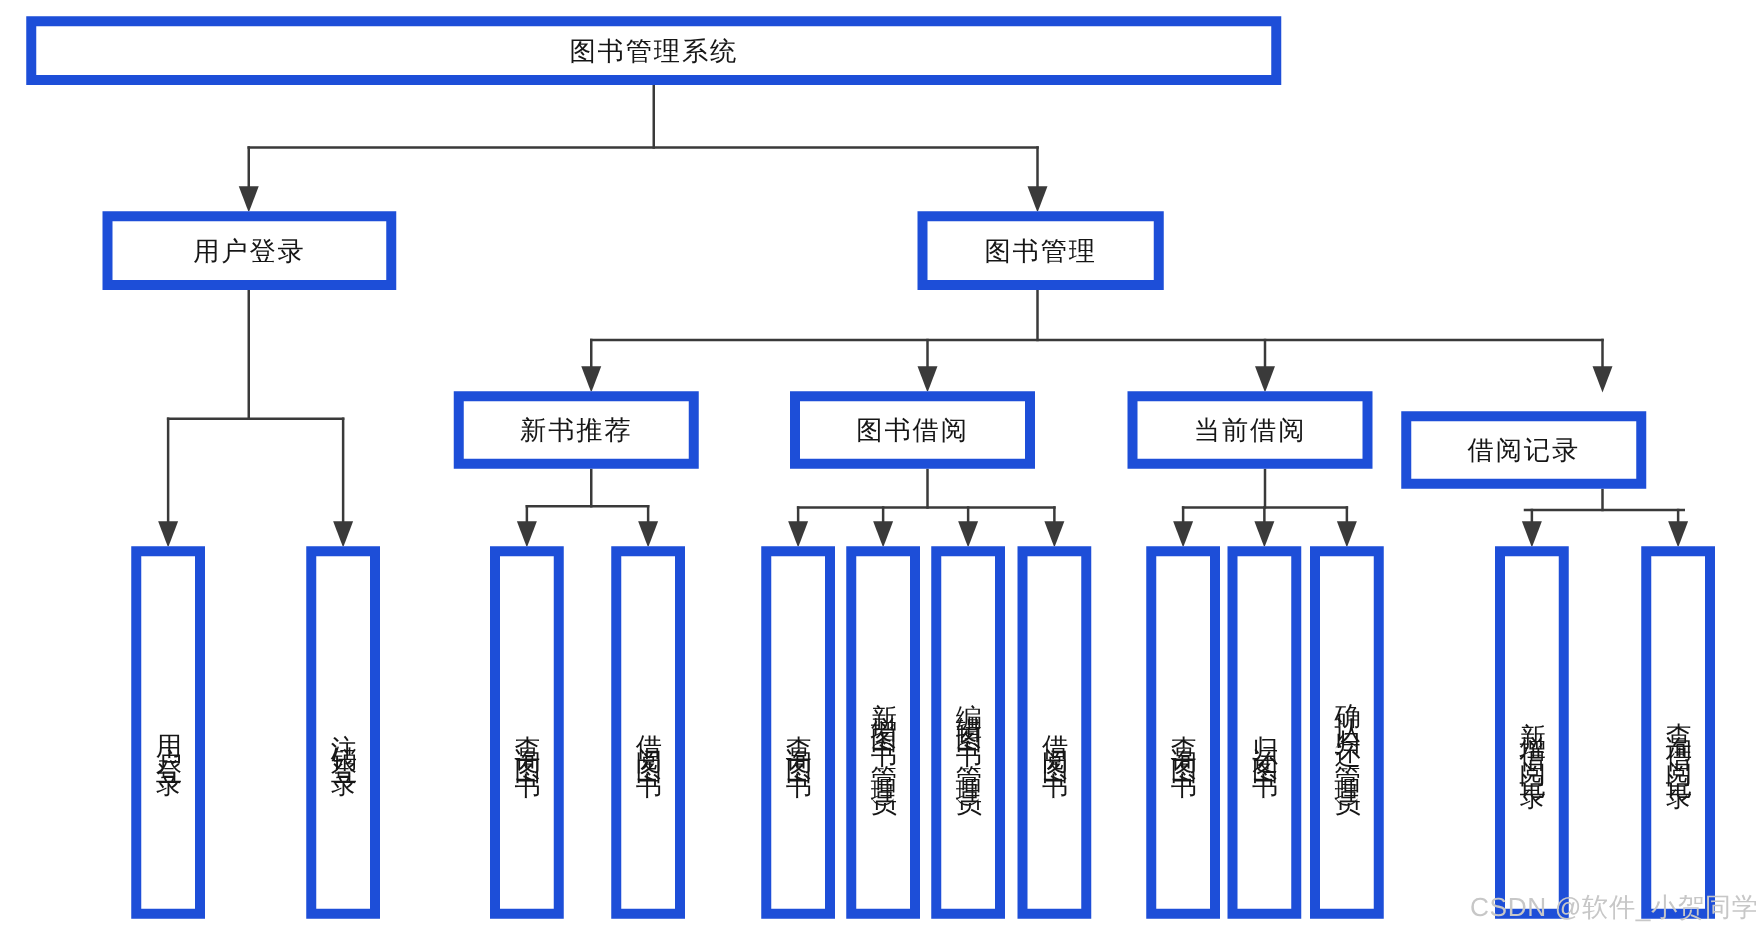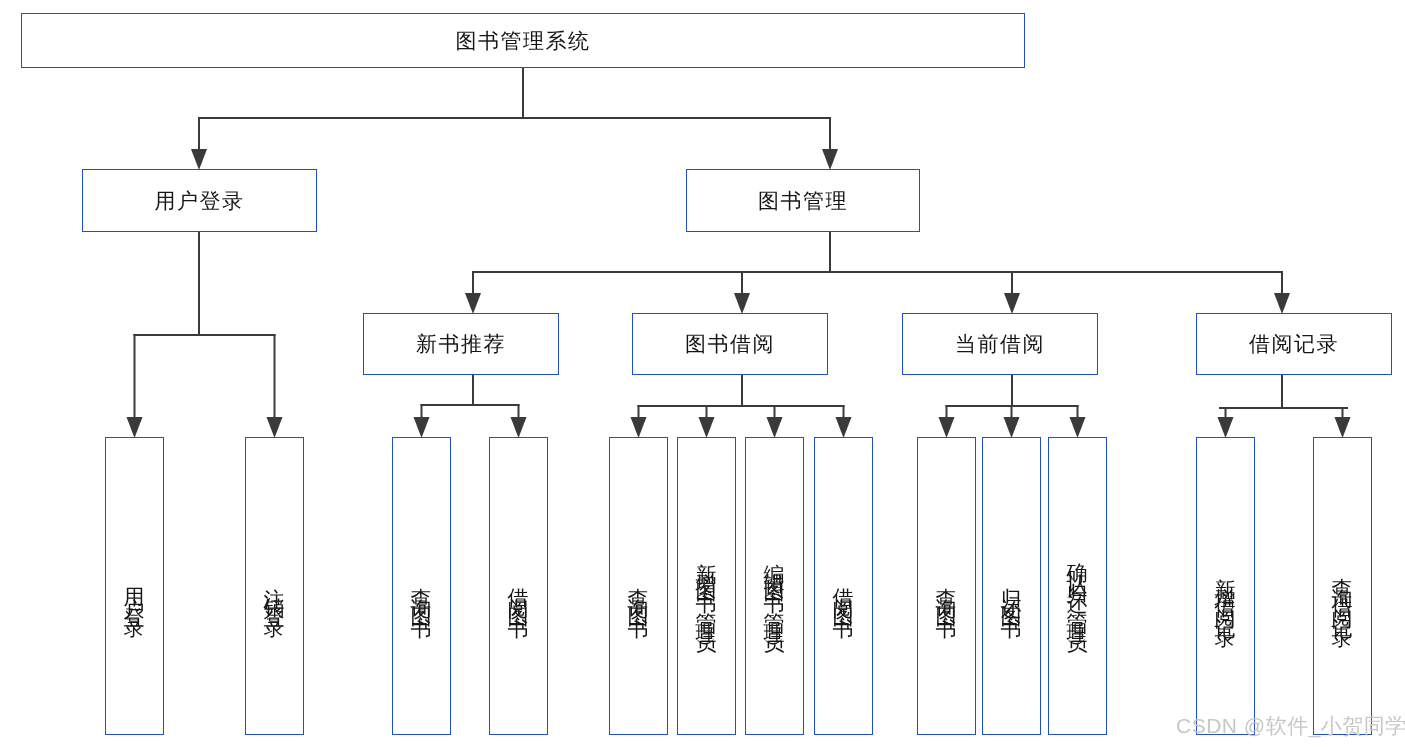--- a/index.html
+++ b/index.html
@@ -10,21 +10,21 @@
     overflow:hidden;
   }
   #connectors{
     position:absolute;left:0;top:0;width:1405px;height:747px;
     z-index:1;
   }
   .node{
     position:absolute;
     box-sizing:border-box;
     background:#ffffff;
-    border:1px solid #1d4ed8;
+    border:8px solid #1d4ed8;
     color:#161616;
     display:flex;align-items:center;justify-content:center;
     z-index:2;
   }
   .h-label{
     font-size:21px;
     letter-spacing:1.5px;
     white-space:nowrap;
   }
   .root{left:21px;top:13px;width:1004px;height:55px;}
@@ -131,34 +131,34 @@
   </g>
 </svg>
 
 <div class="node root">
   <span class="h-label">图书管理系统</span>
 </div>
 
 <div class="node lvl2" style="left:82px;width:235px;">
   <span class="h-label">用户登录</span>
 </div>
-<div class="node lvl2" style="left:686px;width:234px;">
+<div class="node lvl2" style="left:734px;width:197px;">
   <span class="h-label">图书管理</span>
 </div>
 
 <div class="node lvl3" style="left:363px;">
   <span class="h-label">新书推荐</span>
 </div>
 <div class="node lvl3" style="left:632px;align-items:center;">
   <span class="h-label">图书借阅</span>
 </div>
 <div class="node lvl3" style="left:902px;">
   <span class="h-label">当前借阅</span>
 </div>
-<div class="node lvl3" style="left:1196px;">
+<div class="node lvl3" style="left:1121px;margin-top:16px;">
   <span class="h-label">借阅记录</span>
 </div>
 
 <div class="node leaf" style="left:105px;">
   <span class="v-label">用户登录</span>
 </div>
 <div class="node leaf" style="left:245px;">
   <span class="v-label">注销登录</span>
 </div>
 <div class="node leaf" style="left:392px;">

